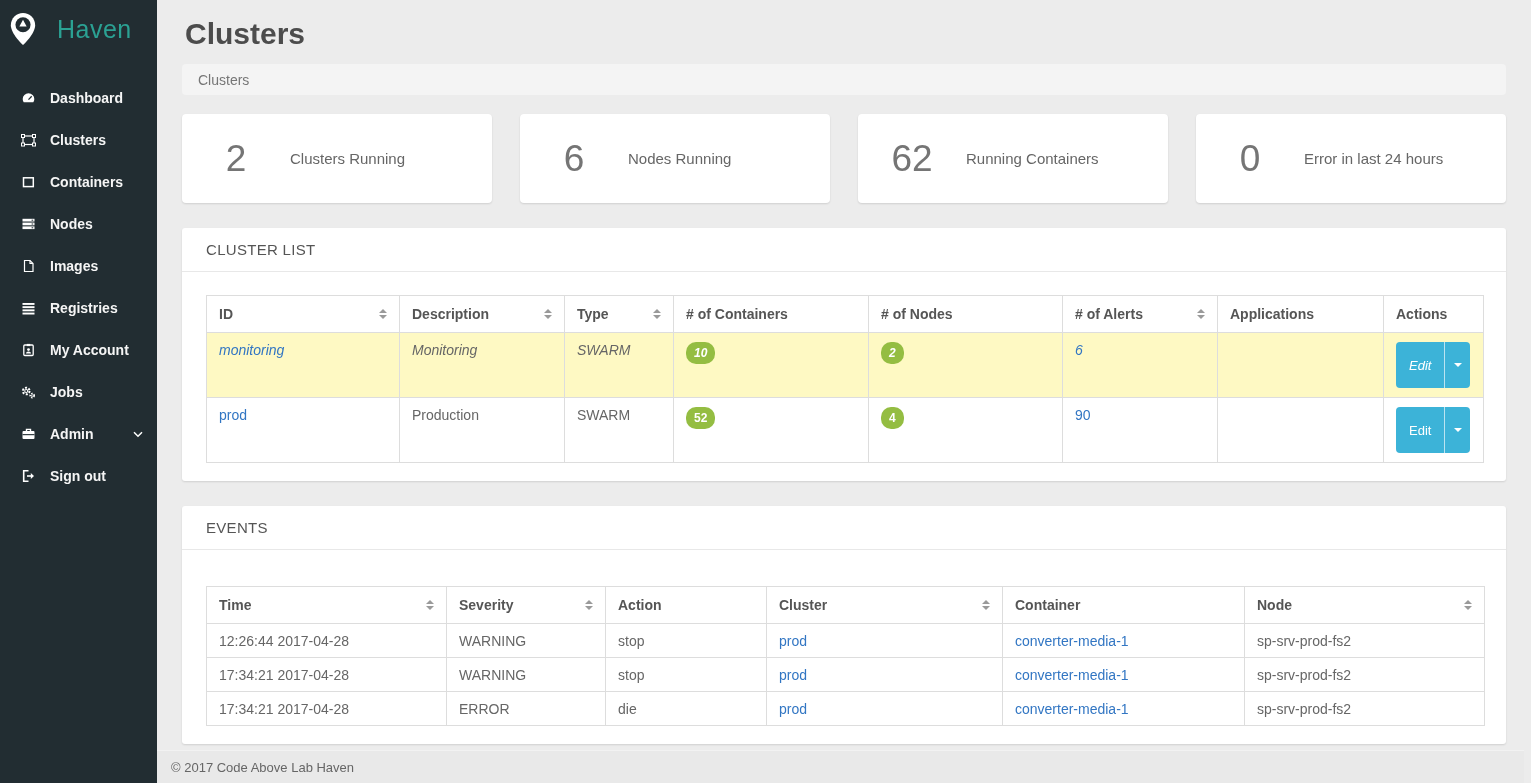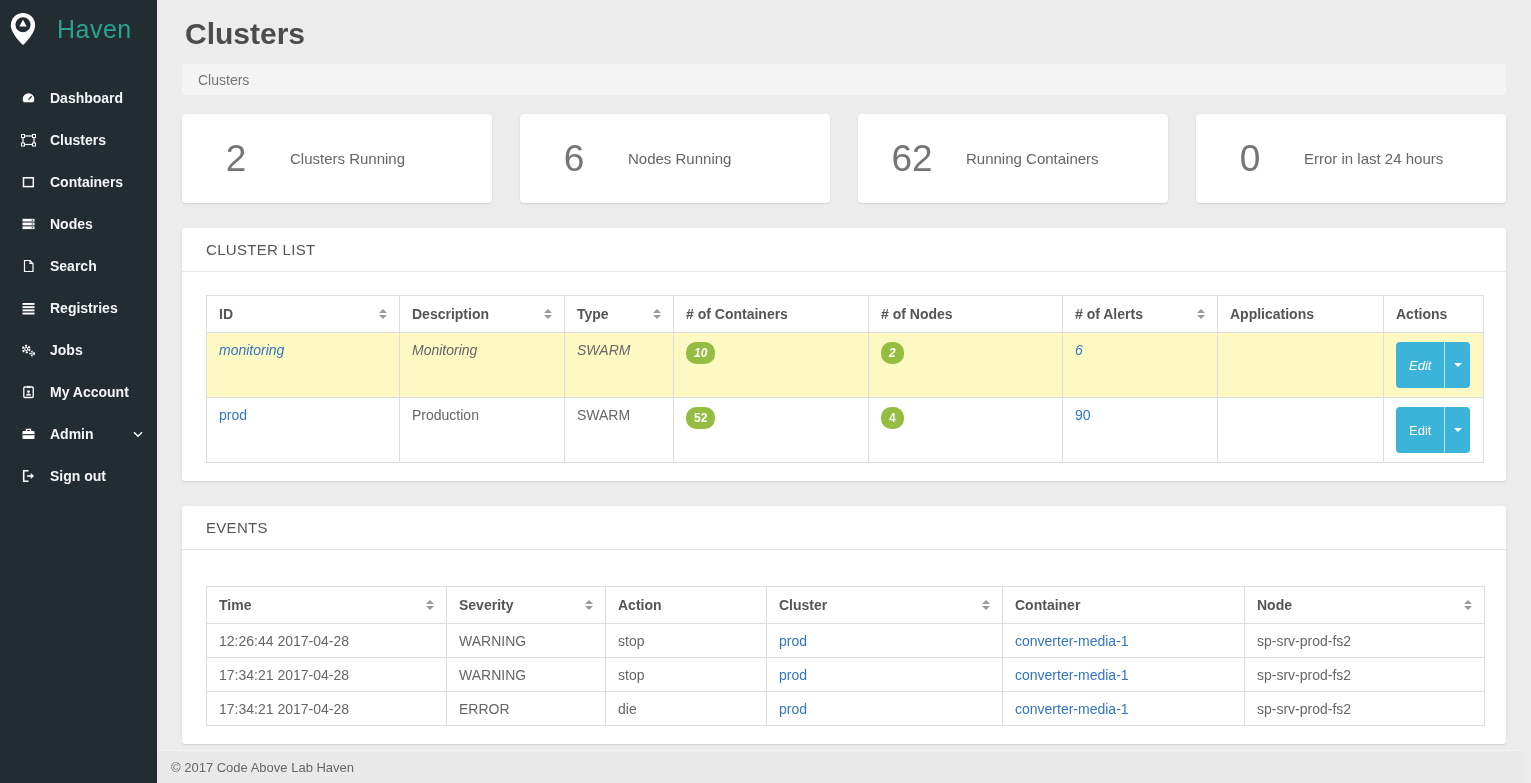--- a/index.html
+++ b/index.html
@@ -137,58 +137,58 @@
       </span>
       <span>Nodes</span>
     </div>
     <div class="nav-item">
       <span class="icn">
         <svg width="17" height="16" viewBox="0 0 17 16">
             <path d="M4.5 2.5h5.5l3 3v8H4.5z" fill="none" stroke="#fff" stroke-width="1.2"></path>
             <path d="M10 2.5v3h3" fill="none" stroke="#fff" stroke-width="1.2"></path>
           </svg>
       </span>
-      <span>Search</span>
+      <span>Images</span>
     </div>
     <div class="nav-item">
       <span class="icn">
         <svg width="17" height="16" viewBox="0 0 17 16">
             <g fill="#fff">
               <rect x="2.5" y="3" width="12" height="1.9"></rect>
               <rect x="2.5" y="6.2" width="12" height="1.9"></rect>
               <rect x="2.5" y="9.4" width="12" height="1.9"></rect>
               <rect x="2.5" y="12.6" width="12" height="1.9"></rect>
             </g>
           </svg>
       </span>
       <span>Registries</span>
     </div>
     <div class="nav-item">
       <span class="icn">
         <svg width="17" height="16" viewBox="0 0 17 16">
+            <rect x="3.8" y="3" width="9.4" height="10.5" rx="1" fill="none" stroke="#fff" stroke-width="1.3"></rect>
+            <rect x="6.8" y="1.9" width="3.4" height="2.2" fill="#fff"></rect>
+            <circle cx="8.5" cy="7.6" r="1.4" fill="#fff"></circle>
+            <path d="M6 11.6c0-1.4 1.1-2.1 2.5-2.1s2.5.7 2.5 2.1z" fill="#fff"></path>
+          </svg>
+      </span>
+      <span>My Account</span>
+    </div>
+    <div class="nav-item">
+      <span class="icn">
+        <svg width="17" height="16" viewBox="0 0 17 16">
             <circle cx="6.2" cy="7" r="3.3" fill="none" stroke="#fff" stroke-width="2.1" stroke-dasharray="2 1.5"></circle>
             <circle cx="6.2" cy="7" r="2" fill="#fff"></circle>
             <circle cx="6.2" cy="7" r="1" fill="#222d32"></circle>
             <circle cx="12.2" cy="11.6" r="2" fill="none" stroke="#fff" stroke-width="1.7" stroke-dasharray="1.4 1.1"></circle>
             <circle cx="12.2" cy="11.6" r="1.2" fill="#fff"></circle>
             <circle cx="12.2" cy="11.6" r=".6" fill="#222d32"></circle>
           </svg>
       </span>
       <span>Jobs</span>
-    </div>
-    <div class="nav-item">
-      <span class="icn">
-        <svg width="17" height="16" viewBox="0 0 17 16">
-            <rect x="3.8" y="3" width="9.4" height="10.5" rx="1" fill="none" stroke="#fff" stroke-width="1.3"></rect>
-            <rect x="6.8" y="1.9" width="3.4" height="2.2" fill="#fff"></rect>
-            <circle cx="8.5" cy="7.6" r="1.4" fill="#fff"></circle>
-            <path d="M6 11.6c0-1.4 1.1-2.1 2.5-2.1s2.5.7 2.5 2.1z" fill="#fff"></path>
-          </svg>
-      </span>
-      <span>My Account</span>
     </div>
     <div class="nav-item">
       <span class="icn">
         <svg width="17" height="16" viewBox="0 0 17 16">
             <path d="M6.5 5V3.4h4V5" fill="none" stroke="#fff" stroke-width="1.4"></path>
             <rect x="2.5" y="5" width="12" height="8" rx="1" fill="#fff"></rect>
             <rect x="2.5" y="8.1" width="12" height="1.1" fill="#222d32"></rect>
           </svg>
       </span>
       <span>Admin</span>

